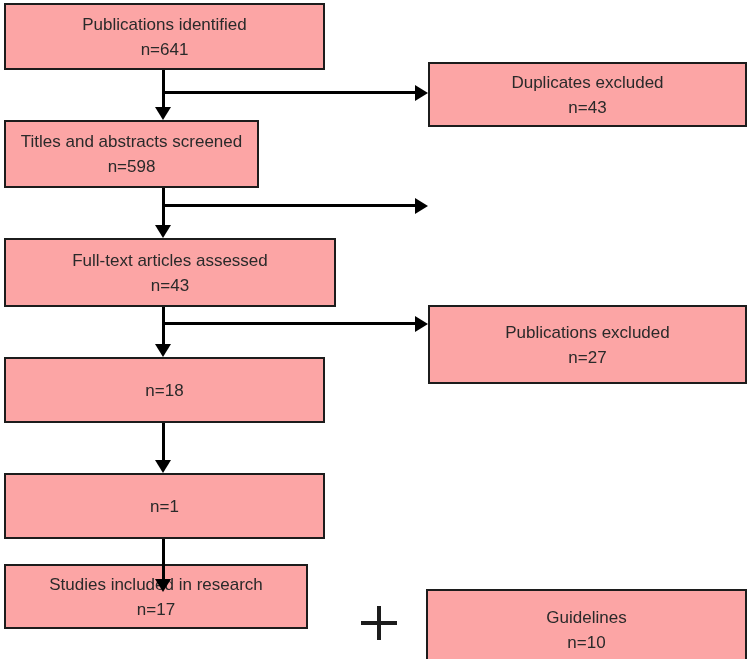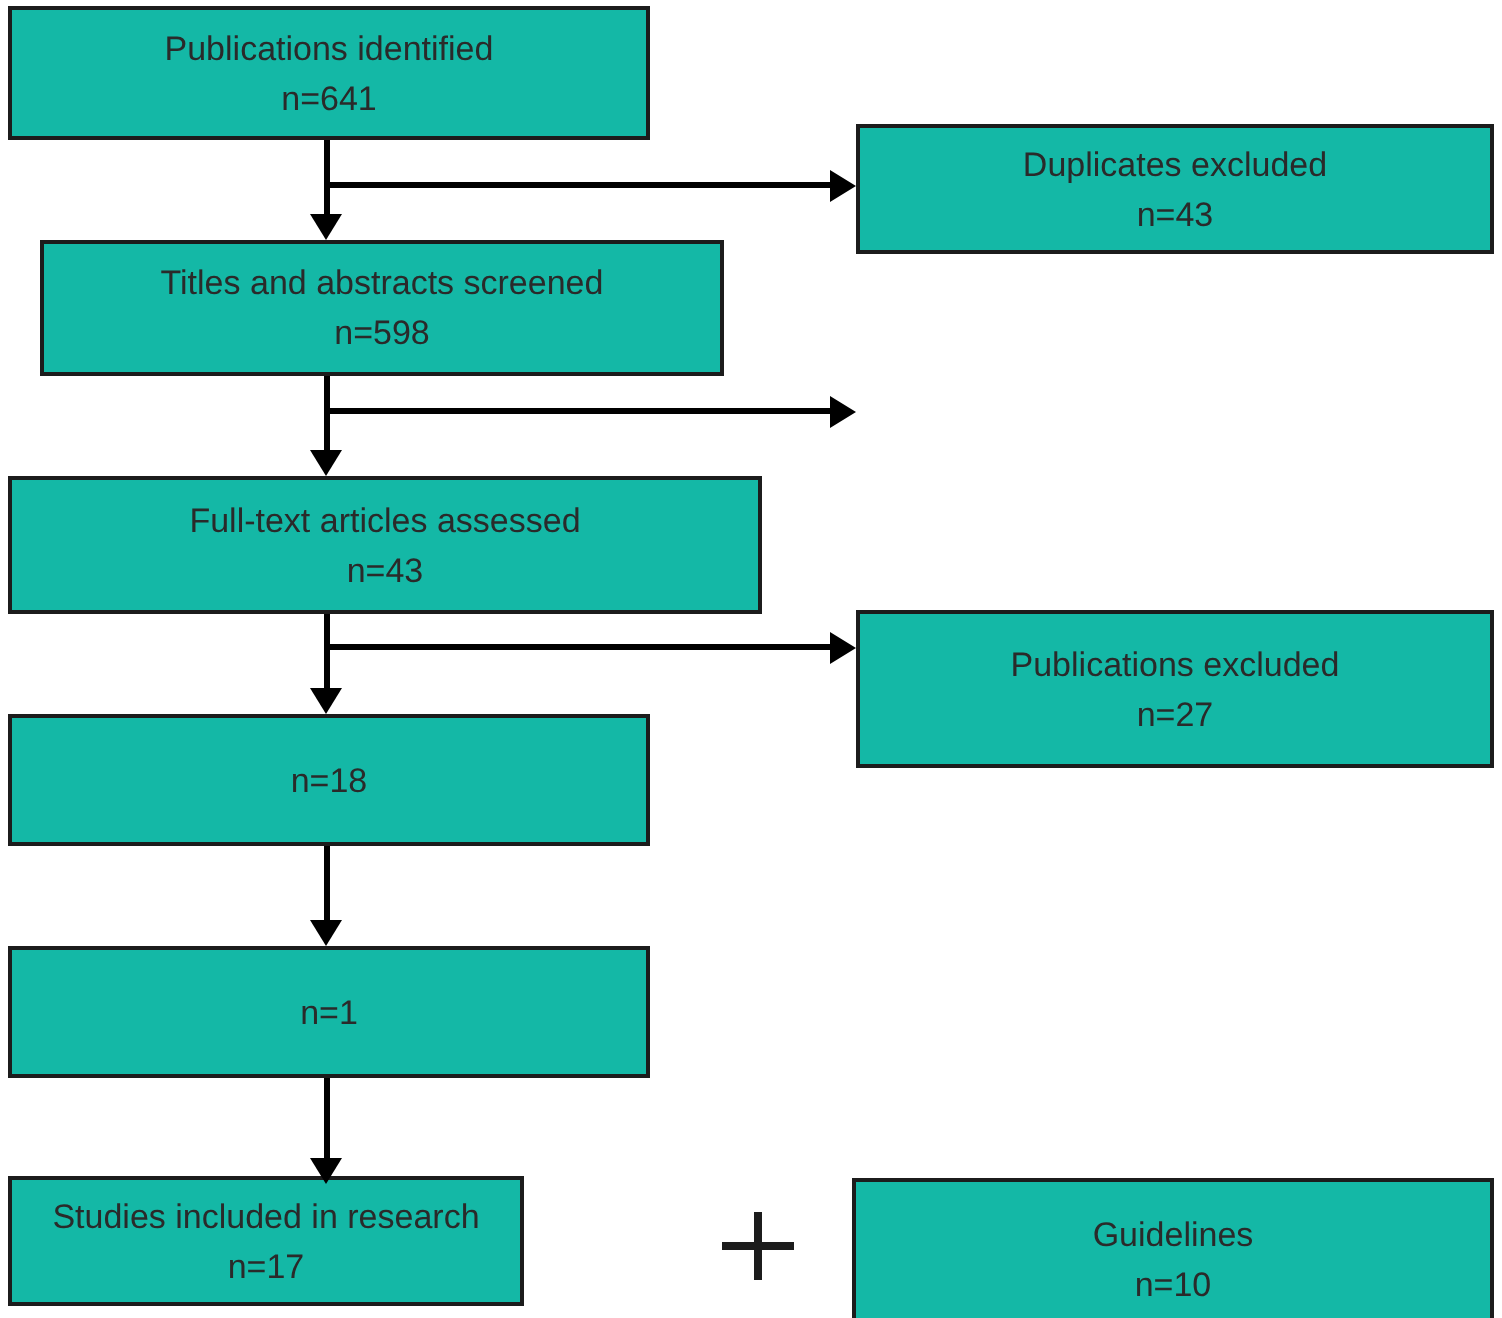--- a/index.html
+++ b/index.html
@@ -12,21 +12,21 @@
     width: 751px;
     height: 659px;
     background: #ffffff;
     font-family: "Liberation Sans", "DejaVu Sans", sans-serif;
     overflow: hidden;
   }
   .box {
     position: absolute;
     box-sizing: border-box;
     border: 2px solid #1c1c1c;
-    background: #14b8a6;
+    background: #fca5a5;
     display: flex;
     flex-direction: column;
     align-items: center;
     justify-content: center;
     text-align: center;
     color: #2a2a2a;
     font-size: 17px;
     line-height: 25px;
   }
   .vline {
@@ -82,39 +82,39 @@
 </head>
 <body>
 
 <div id="canvas">
 
   <div class="box" style="left:4px; top:3px; width:321px; height:67px">
     <div>Publications identified</div>
     <div>n=641</div>
   </div>
 
-  <div class="box" style="left:20px; top:120px; width:342px; height:68px">
+  <div class="box" style="left:4px; top:120px; width:255px; height:68px">
     <div>Titles and abstracts screened</div>
     <div>n=598</div>
   </div>
 
-  <div class="box" style="left:4px; top:238px; width:377px; height:69px">
+  <div class="box" style="left:4px; top:238px; width:332px; height:69px">
     <div>Full-text articles assessed</div>
     <div>n=43</div>
   </div>
 
   <div class="box" style="left:4px; top:357px; width:321px; height:66px">
     <div>n=18</div>
   </div>
 
   <div class="box" style="left:4px; top:473px; width:321px; height:66px">
     <div>n=1</div>
   </div>
 
-  <div class="box" style="left:4px; top:588px; width:258px; height:65px">
+  <div class="box" style="left:4px; top:564px; width:304px; height:65px">
     <div>Studies included in research</div>
     <div>n=17</div>
   </div>
 
   <div class="box" style="left:428px; top:62px; width:319px; height:65px">
     <div>Duplicates excluded</div>
     <div>n=43</div>
   </div>
 
 

